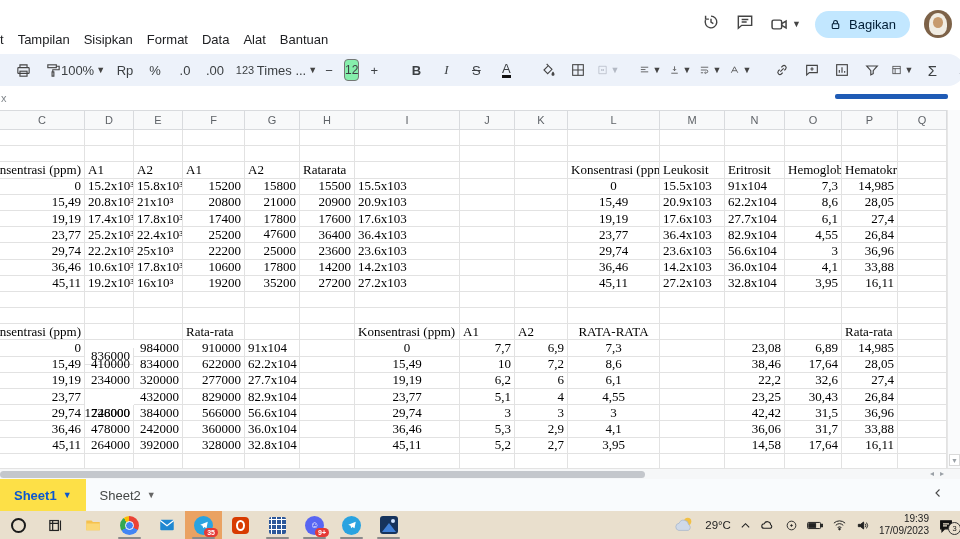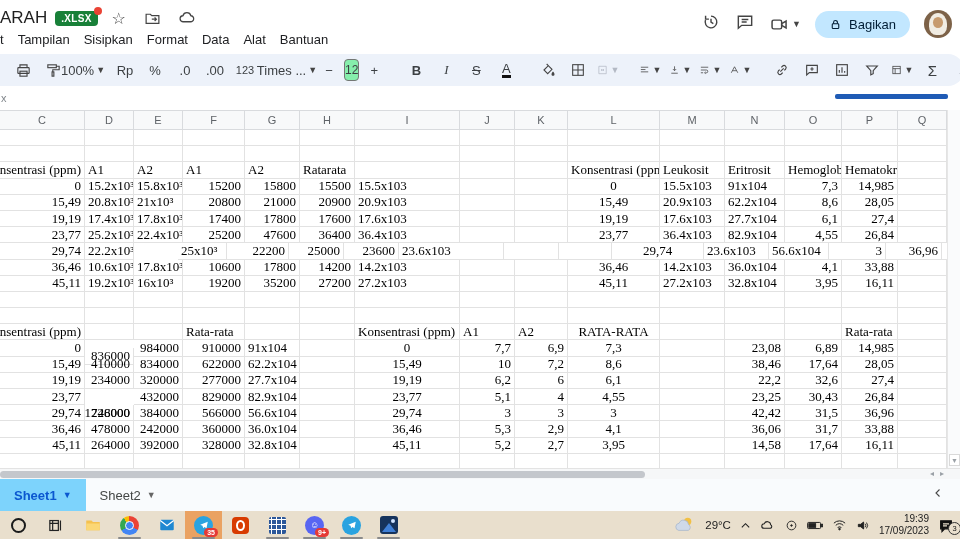--- a/index.html
+++ b/index.html
@@ -57,21 +57,21 @@
   
   #vscroll{position:absolute;left:947px;top:110px;width:13px;height:358px;background:#fafbfc;border-left:1px solid #e6e6e6;box-sizing:border-box;}
   .vs-box{position:absolute;left:1px;bottom:2px;width:11px;height:12px;border:1px solid #d9d9d9;box-sizing:border-box;
       font-size:7px;color:#9aa0a6;display:flex;align-items:center;justify-content:center;background:#fff;}
   #hscroll{position:absolute;left:0;top:468px;width:960px;height:11px;background:#f6f7f8;border-top:1px solid #e3e3e3;box-sizing:border-box;}
   .hthumb{position:absolute;left:0;top:2px;width:645px;height:7px;background:#c4c7cc;border-radius:4px;}
   .harrows{position:absolute;right:10px;top:0px;font-size:8px;color:#9aa0a6;letter-spacing:6px;}
   
   #tabbar{position:absolute;left:0;top:479px;width:960px;height:32px;background:#f9fbfd;display:flex;align-items:center;}
   .sheet-tab{display:flex;align-items:center;gap:6px;height:32px;padding:0 14px;font-size:13px;color:#444746;}
-  .sheet-tab.active{background:#7dd3fc;color:#0b57d0;font-weight:600;border-radius:0;}
+  .sheet-tab.active{background:#fde047;color:#0b57d0;font-weight:600;border-radius:0;}
   .tab-caret{font-size:9px;}
   .tabbar-collapse{position:absolute;right:16px;top:6px;font-size:15px;color:#474747;}
   
   #taskbar{position:absolute;left:0;top:511px;width:960px;height:28px;background:#e9dfcd;display:flex;align-items:stretch;}
   #searchbox{position:relative;width:168px;background:#fdfdfd;border:1px solid #d8d0c2;box-sizing:border-box;
       display:flex;align-items:center;font-size:11.5px;color:#4a4a4a;overflow:hidden;}
   #searchbox .stext{margin-left:2px;white-space:nowrap;}
   .tb-icons{display:flex;align-items:stretch;}
   .tslot{width:37px;display:flex;align-items:center;justify-content:center;position:relative;}
   .tslot.open::after{content:"";position:absolute;left:7px;right:7px;bottom:0;height:2px;background:#8a8a8a;border-radius:2px;}
@@ -103,38 +103,20 @@
       background-size:5px 5px;background-position:2px 2px;}
   .discord{width:19px;height:19px;border-radius:50%;background:#5865f2;display:flex;align-items:center;justify-content:center;color:#fff;font-size:9px;}
   .cortana{width:15px;height:15px;border:2px solid #1a1a1a;border-radius:50%;box-sizing:border-box;}
 </style>
 </head>
 <body>
 
 <div id="app">
 
   <div id="titlebar">
-    <div class="trow1">
-      <span class="doc-title">ARAH</span>
-      <span class="xlsx-badge">
-        <span>.XLSX</span><span class="xlsx-dot"></span>
-      </span>
-      <span class="t-ic" style="font-size:16px;">☆</span>
-      <span class="t-ic">
-        <svg width="17" height="17" viewBox="0 0 24 24" fill="none" stroke="#444" stroke-width="1.7">
-            <path d="M3 6h6l2 2h10v11H3z"></path>
-            <path d="M11 13h6M15 10.5l2.5 2.5L15 15.5"></path>
-          </svg>
-      </span>
-      <span class="t-ic">
-        <svg width="18" height="18" viewBox="0 0 24 24" fill="none" stroke="#444" stroke-width="1.7">
-            <path d="M7 17a4 4 0 0 1-.4-8A5.5 5.5 0 0 1 17.2 9 4 4 0 0 1 16.6 17H7z"></path>
-          </svg>
-      </span>
-    </div>
     <div class="trow2">
       <span class="menu-item">t</span>
       <span class="menu-item">Tampilan</span>
       <span class="menu-item">Sisipkan</span>
       <span class="menu-item">Format</span>
       <span class="menu-item">Data</span>
       <span class="menu-item">Alat</span>
       <span class="menu-item">Bantuan</span>
     </div>
     <div class="top-right">
@@ -522,21 +504,21 @@
         </div>
         <div class="cell a-l" style="width: 49px;">
           <span>25.2x10³</span>
         </div>
         <div class="cell a-l" style="width: 49px;">
           <span>22.4x10³</span>
         </div>
         <div class="cell a-r" style="width: 62px;">
           <span>25200</span>
         </div>
-        <div class="cell a-r" style="width: 55px;">
+        <div class="cell a-r" style="width: 55px; align-items: flex-end;">
           <span>47600</span>
         </div>
         <div class="cell a-r" style="width: 55px;">
           <span>36400</span>
         </div>
         <div class="cell a-l" style="width: 105px;">
           <span>36.4x103</span>
         </div>
         <div class="cell a-l" style="width: 55px;"></div>
         <div class="cell a-l" style="width: 53px;"></div>
@@ -557,21 +539,21 @@
         </div>
         <div class="cell a-l" style="width: 49px;"></div>
       </div>
       <div class="grow">
         <div class="cell a-r" style="width: 85px;">
           <span>29,74</span>
         </div>
         <div class="cell a-l" style="width: 49px;">
           <span>22.2x10³</span>
         </div>
-        <div class="cell a-l" style="width: 49px; margin-left: 44px;">
+        <div class="cell a-l" style="width: 49px;">
           <span>25x10³</span>
         </div>
         <div class="cell a-r" style="width: 62px;">
           <span>22200</span>
         </div>
         <div class="cell a-r" style="width: 55px;">
           <span>25000</span>
         </div>
         <div class="cell a-r" style="width: 55px;">
           <span>23600</span>

